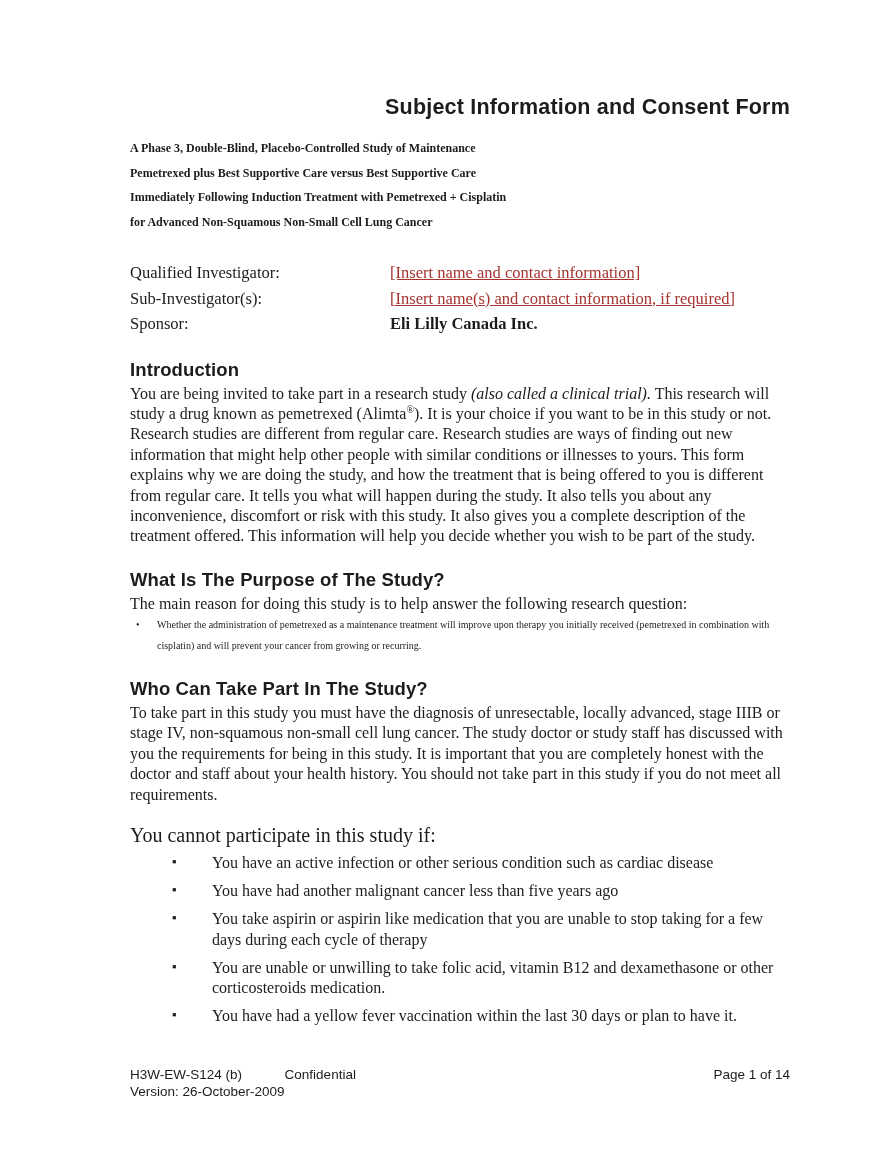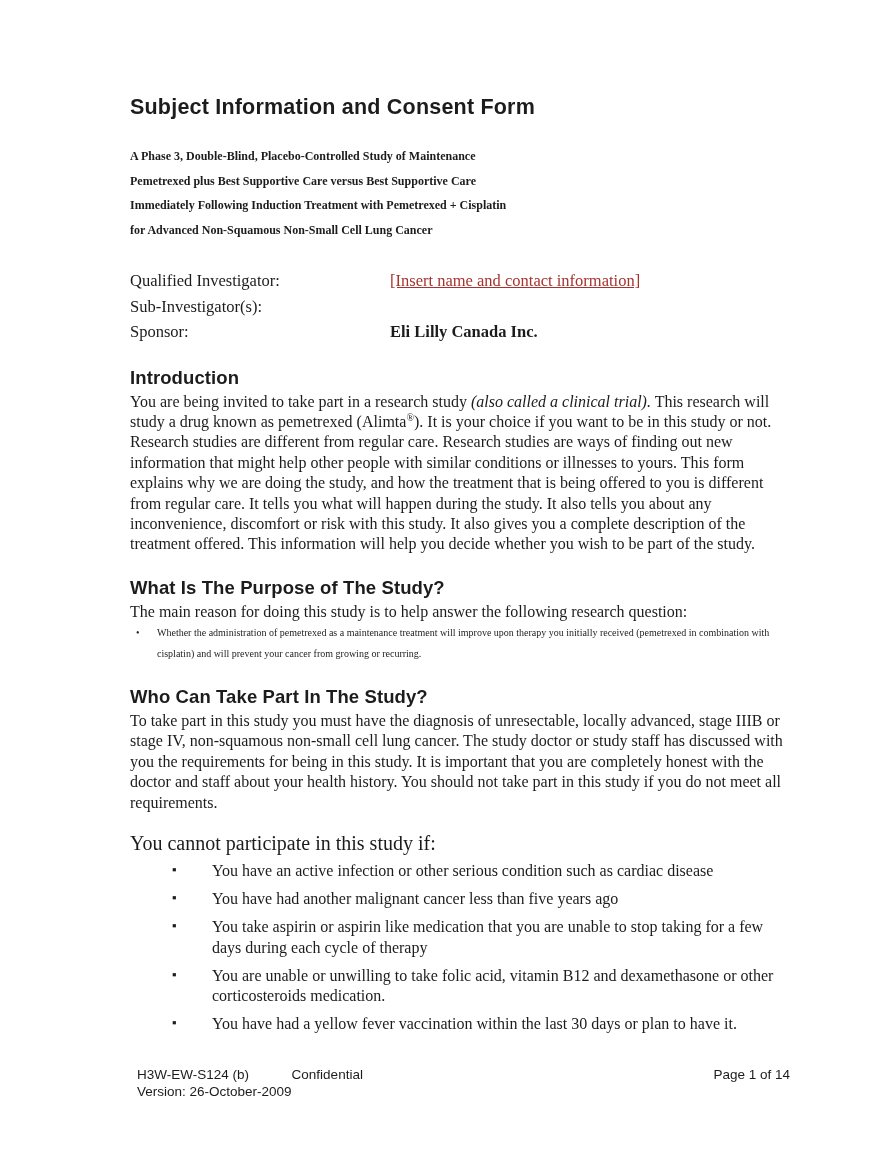--- a/index.html
+++ b/index.html
@@ -13,23 +13,23 @@
     position: relative;
     padding: 95px 100px 0 130px;
     font-family: "Liberation Serif", serif;
     color: #1c1c1c;
   }
 
   .doc-title {
     font-family: "Liberation Sans", sans-serif;
     font-weight: bold;
     font-size: 21.5px;
-    text-align: left;
+    text-align: right;
     letter-spacing: 0.2px;
-    margin-bottom: 24px;
+    margin-bottom: 16px;
   }
 
   .study-title {
     font-family: "Liberation Serif", serif;
     font-weight: bold;
     font-size: 12px;
     line-height: 24.5px;
     margin-bottom: 26px;
   }
 
@@ -93,21 +93,21 @@
   ul.square-list > li::before {
     content: "\25AA";
     position: absolute;
     left: 42px;
     top: -1px;
     font-size: 13px;
   }
 
   .footer {
     position: absolute;
-    left: 137px;
+    left: 130px;
     right: 100px;
     top: 1066px;
     font-family: "Liberation Sans", sans-serif;
     font-size: 13.5px;
     line-height: 17px;
     display: flex;
     justify-content: space-between;
     align-items: flex-start;
   }
   .footer .f-left { text-align: left; }
@@ -128,20 +128,21 @@
     <div>for Advanced Non-Squamous Non-Small Cell Lung Cancer</div>
   </div>
 
   <div class="inv-table">
     <div class="inv-row">
       <div class="inv-label">Qualified Investigator:</div>
       <div class="inv-value placeholder">[Insert name and contact information]</div>
     </div>
     <div class="inv-row">
       <div class="inv-label">Sub-Investigator(s):</div>
+      <div class="inv-value placeholder">[Insert name(s) and contact information, if required]</div>
     </div>
     <div class="inv-row">
       <div class="inv-label">Sponsor:</div>
       <div class="inv-value sponsor">Eli Lilly Canada Inc.</div>
     </div>
   </div>
 
   <h2 class="section-heading">Introduction</h2>
   <p class="body-text"><span>You are being invited to take part in a research study </span><span class="italic">(also called a clinical trial).</span><span>  This research will study a drug known as pemetrexed (Alimta</span><sup>®</sup><span>).  It is your choice if you want to be in this study or not.   Research studies are different from regular care.  Research studies are ways of finding out new information that might help other people with similar conditions or illnesses to yours. This form explains why we are doing the study, and how the treatment that is being offered to you is different from regular care. It tells you what will happen during the study.  It also tells you about any inconvenience, discomfort or risk with this study.  It also gives you a complete description of the treatment offered. This information will help you decide whether you wish to be part of the study.</span></p>
 

